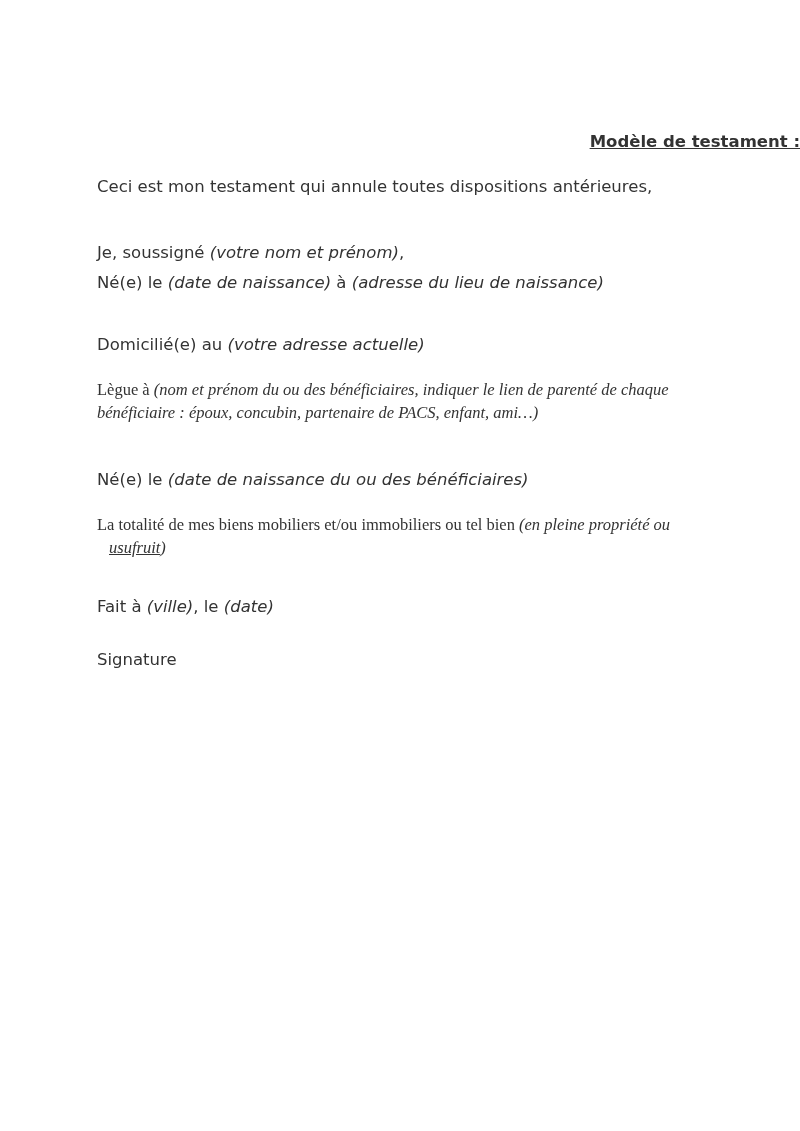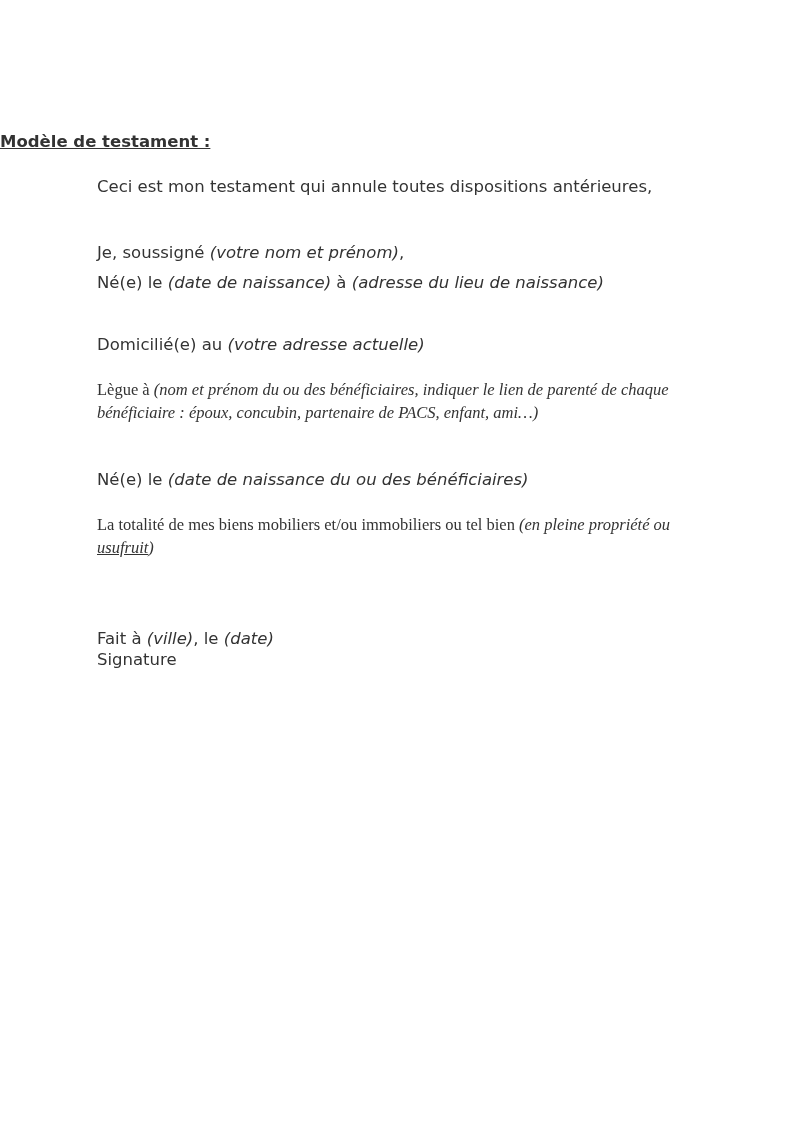--- a/index.html
+++ b/index.html
@@ -1,38 +1,38 @@
 <!DOCTYPE html>
 <html><head>
   <meta charset="utf-8">
   <style>
     html, body { margin:0; padding:0; background:#ffffff; }
     body { width:800px; height:1131px; position:relative; overflow:hidden;
       font-family:"DejaVu Sans", sans-serif; color:#333333; font-size:16.5px; }
-    .title { position:absolute; top:132px; left:0; width:800px; text-align:left;
+    .title { position:absolute; top:132px; left:0; width:800px; text-align:right;
       font-weight:bold; text-decoration:underline; }
     .line { position:absolute; left:97px; white-space:nowrap; line-height:22.5px; }
     .wrap { white-space:normal; width:610px;font-family:Liberation Serif, serif; }
     i { font-style:italic; }
-    .u { text-decoration:underline; }
+    .u { text-decoration:underline;margin-left:12px; }
   </style>
 </head>
 <body>
 
 <div class="title">Modèle de testament :</div>
 
 <div class="line" style="top:176px">Ceci est mon testament qui annule toutes dispositions antérieures,</div>
 
 <div class="line" style="top:242px"><span>Je, soussigné </span><i>(votre nom et prénom)</i><span>,</span></div>
 
 <div class="line" style="top:272px"><span>Né(e) le </span><i>(date de naissance)</i><span> à </span><i>(adresse du lieu de naissance)</i></div>
 
 <div class="line" style="top:334px"><span>Domicilié(e) au </span><i>(votre adresse actuelle)</i></div>
 
 <div class="line wrap" style="top:379px"><span>Lègue à </span><i>(nom et prénom du ou des bénéficiaires, indiquer le lien de parenté de chaque bénéficiaire : époux, concubin, partenaire de PACS, enfant, ami…)</i></div>
 
 <div class="line" style="top:469px"><span>Né(e) le </span><i>(date de naissance du ou des bénéficiaires)</i></div>
 
 <div class="line wrap" style="top:514px; width:612px"><span>La totalité de mes biens mobiliers et/ou immobiliers ou tel bien </span><i>(en pleine propriété ou </i><i class="u">usufruit</i><i>)</i></div>
 
-<div class="line" style="top:628px"><span>Fait à </span><i>(ville)</i><span>, le </span><i>(date)</i></div>
+<div class="line" style="top:596px"><span>Fait à </span><i>(ville)</i><span>, le </span><i>(date)</i></div>
 
 <div class="line" style="top:649px">Signature</div>
 
 </body></html>

